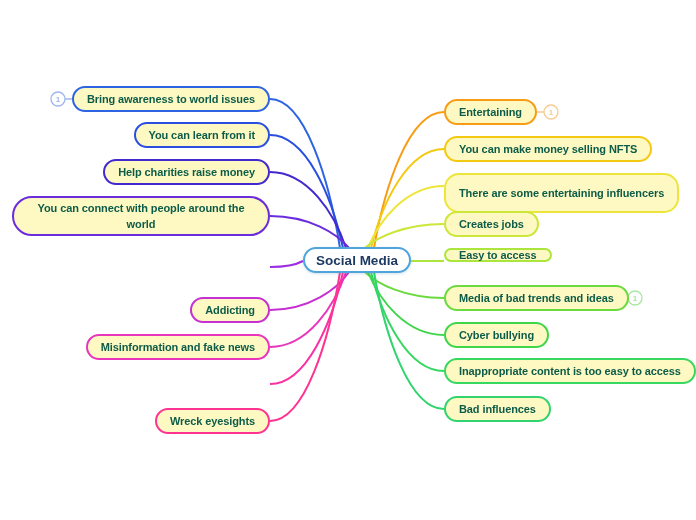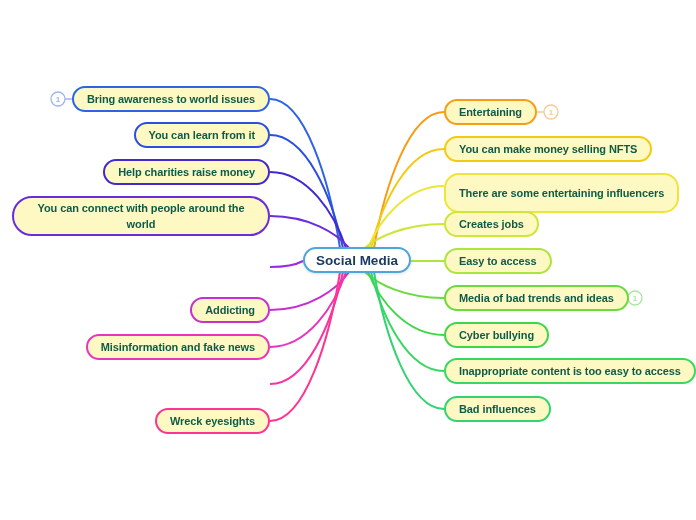--- a/index.html
+++ b/index.html
@@ -103,21 +103,21 @@
     </div>
     <div class="node" style="border-color: rgb(243, 201, 18); top: 136px; height: 26px; color: rgb(13, 92, 73); left: 444px;">
       <span>You can make money selling NFTS</span>
     </div>
     <div class="node" style="border-color: rgb(237, 229, 57); top: 173px; height: 40px; color: rgb(13, 92, 73); left: 444px;">
       <span>There are some entertaining influencers</span>
     </div>
     <div class="node" style="border-color: rgb(204, 230, 58); top: 211px; height: 26px; color: rgb(13, 92, 73); left: 444px;">
       <span>Creates jobs</span>
     </div>
-    <div class="node" style="border-color: rgb(172, 229, 60); top: 248px; height: 26px; color: rgb(13, 92, 73); left: 444px; align-items: center;">
+    <div class="node" style="border-color: rgb(172, 229, 60); top: 248px; height: 14px; color: rgb(13, 92, 73); left: 444px; align-items: center;">
       <span>Easy to access</span>
     </div>
     <div class="node" style="border-color: rgb(106, 218, 63); top: 285px; height: 26px; color: rgb(13, 92, 73); left: 444px;">
       <span>Media of bad trends and ideas</span>
     </div>
     <div class="node" style="border-color: rgb(63, 214, 74); top: 322px; height: 26px; color: rgb(13, 92, 73); left: 444px;">
       <span>Cyber bullying</span>
     </div>
     <div class="node" style="border-color: rgb(54, 216, 95); top: 358px; height: 26px; color: rgb(13, 92, 73); left: 444px;">
       <span>Inappropriate content is too easy to access</span>

